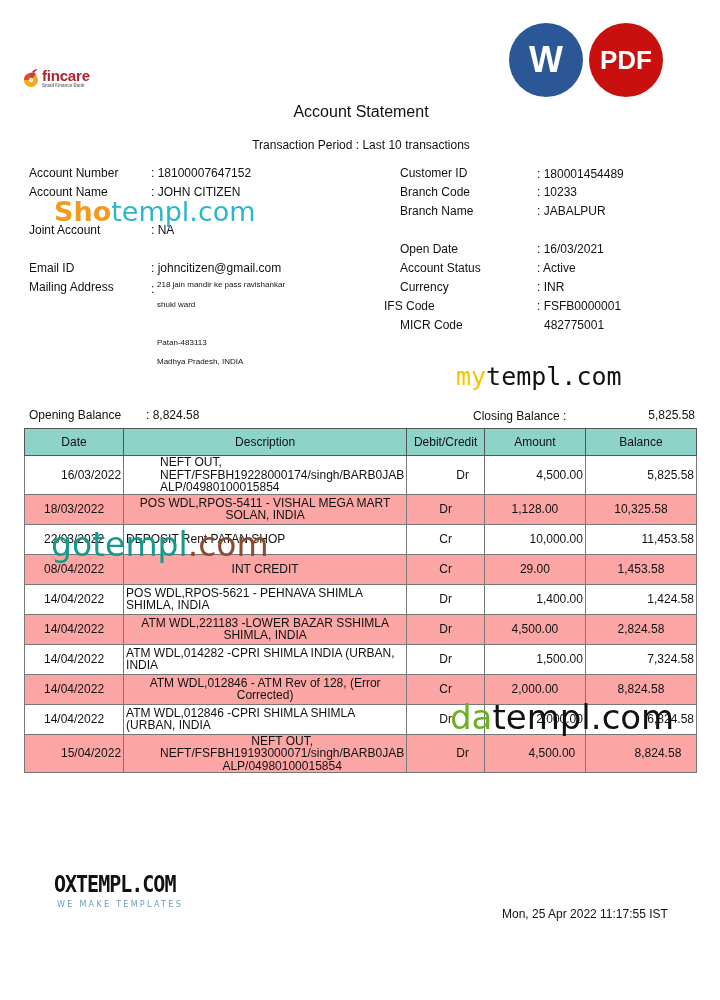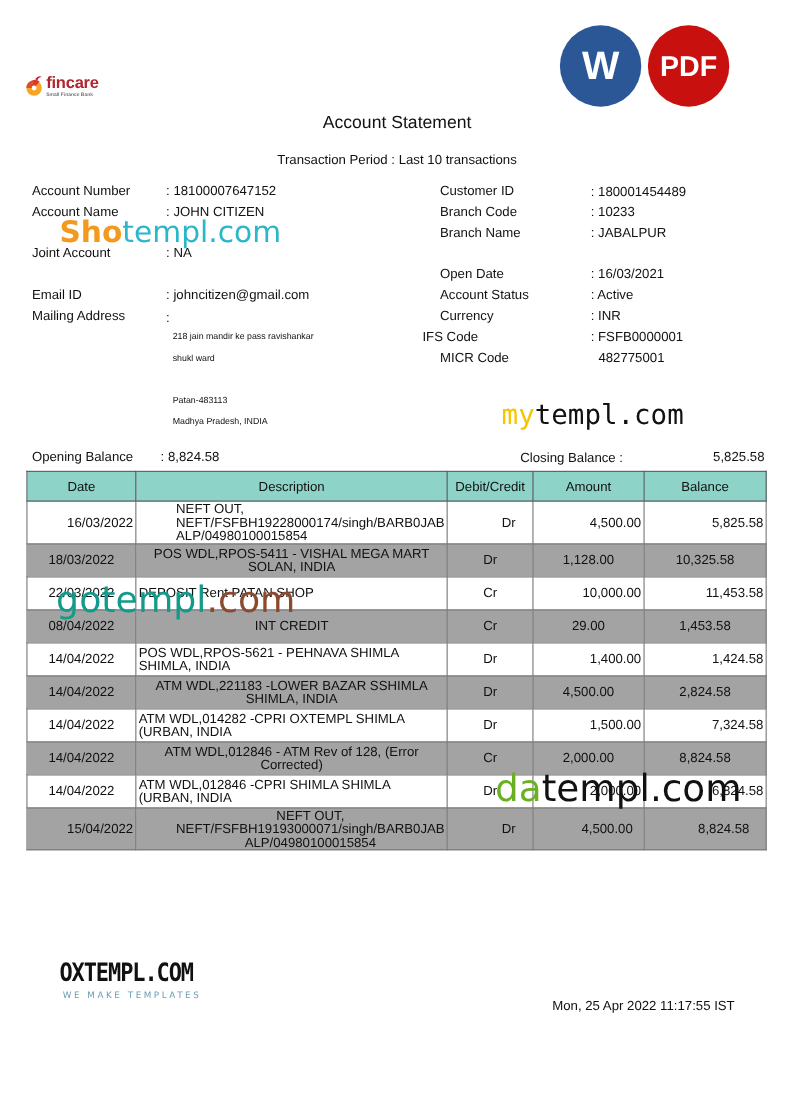--- a/index.html
+++ b/index.html
@@ -17,40 +17,40 @@
   .logo-mark { width: 16px; height: 20px; position: relative; }
   .logo-mark svg { display: block; }
   .logo-text { margin-left: 3px; display: flex; flex-direction: column; line-height: 1; }
   .logo-name { color: #b3232d; font-size: 15px; font-weight: bold; letter-spacing: -0.2px; }
   .logo-sub { color: #777; font-size: 4.5px; font-weight: bold; margin-top: 1px; }
 
   .title { left: 0; width: 722px; top: 103px; text-align: center; font-size: 16px; }
   .period { left: 0; width: 722px; top: 138px; text-align: center; font-size: 12px; }
 
   .info { font-size: 12px; white-space: nowrap; }
-  .small { font-size: 8px; white-space: nowrap; margin-top: 21px; }
+  .small { font-size: 8px; white-space: nowrap; }
 
   
   .wm { position: absolute; white-space: nowrap; font-family: "DejaVu Sans", sans-serif; pointer-events: none; }
   .wm-sho { left: 54px; top: 196px; font-size: 27px; color: #2ab7c9; }
   .wm-sho .o1 { color: #f29a1d; font-weight: bold; }
   .wm-my { left: 456px; top: 362px; font-size: 25px; font-weight: normal; color: #111; font-family: "DejaVu Sans Mono", monospace; }
   .wm-my .y1 { color: #f6c500; }
   .wm-go { left: 51px; top: 525px; font-size: 33px; color: #139a8a; font-family: "DejaVu Sans", sans-serif; }
   .wm-go .c2 { color: #8b4a2e; }
   .wm-da { left: 450px; top: 697px; font-size: 34px; color: #111; }
   .wm-da .g { color: #6ab023; }
   .wm-ox { left: 54px; top: 870px; font-size: 20px; font-weight: bold; color: #111; font-family: "DejaVu Sans Mono", monospace; letter-spacing: -1px; transform: scaleY(1.15); transform-origin: top left; }
   .wm-ox-sub { left: 57px; top: 900px; font-size: 8px; color: #6b9fb5; letter-spacing: 2.3px; font-family: "DejaVu Sans", sans-serif; }
 
   
   table.tx { position: absolute; left: 24px; top: 428px; width: 673px; border-collapse: collapse; font-size: 12px; }
   table.tx th { background: #8dd3c8; font-weight: normal; height: 27px; border: 1px solid #555; text-align: center; }
   table.tx td { border: 1px solid #777; padding: 0 2px; line-height: 12.5px; vertical-align: middle; }
-  table.tx tr.alt td { background: #a3a3a3; text-align: center; }
+  table.tx tr.alt td { background: #fca5a5; text-align: center; }
   table.tx td.c { text-align: center; }
   table.tx td.r { text-align: right; }
   table.tx td.desc { text-align: left; }
   table.tx tr.h38 td { height: 38px; padding-left: 36px; }
   table.tx tr.h30 td { height: 30px; }
 </style>
 </head>
 <body>
 
 <div class="badge badge-w">
@@ -171,21 +171,21 @@
     </tr>
     <tr class="alt h30">
       <td class="c">14/04/2022</td>
       <td class="desc">ATM WDL,221183 -LOWER BAZAR SSHIMLA SHIMLA, INDIA</td>
       <td class="c">Dr</td>
       <td class="r">4,500.00</td>
       <td class="r">2,824.58</td>
     </tr>
     <tr class="h30">
       <td class="c">14/04/2022</td>
-      <td class="desc">ATM WDL,014282 -CPRI OXTEMPL SHIMLA (URBAN, INDIA</td>
+      <td class="desc">ATM WDL,014282 -CPRI SHIMLA INDIA (URBAN, INDIA</td>
       <td class="c">Dr</td>
       <td class="r">1,500.00</td>
       <td class="r">7,324.58</td>
     </tr>
     <tr class="alt h30">
       <td class="c">14/04/2022</td>
       <td class="desc">ATM WDL,012846 - ATM Rev of 128, (Error Corrected)</td>
       <td class="c">Cr</td>
       <td class="r">2,000.00</td>
       <td class="r">8,824.58</td>

